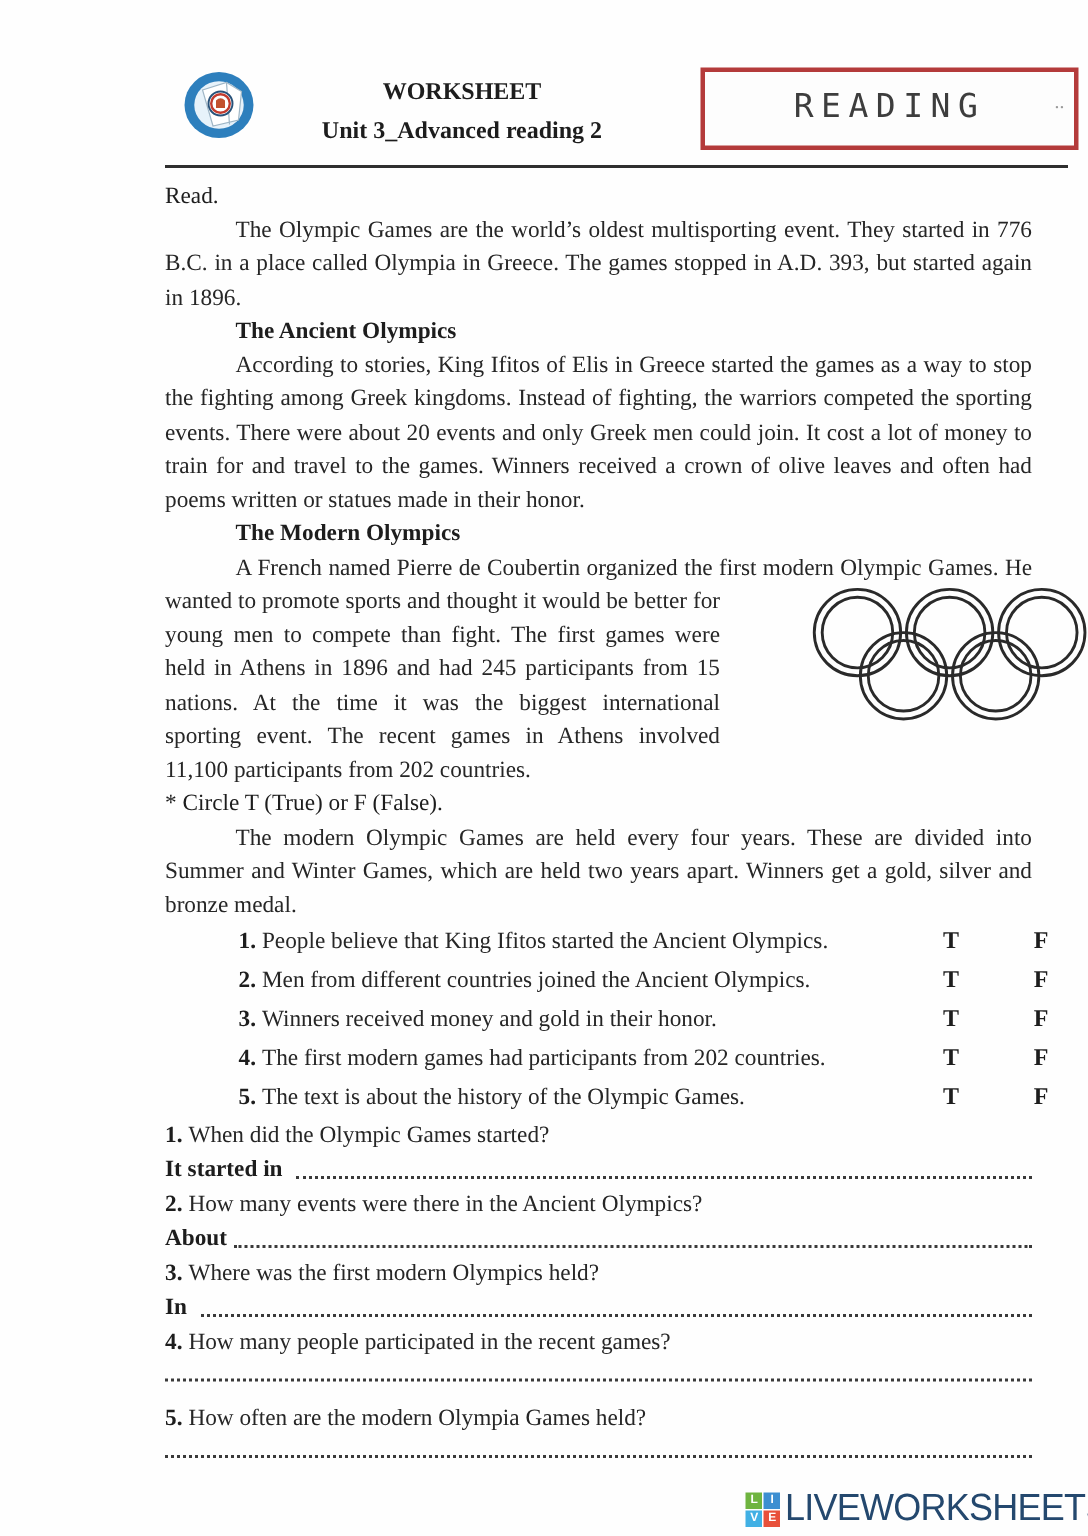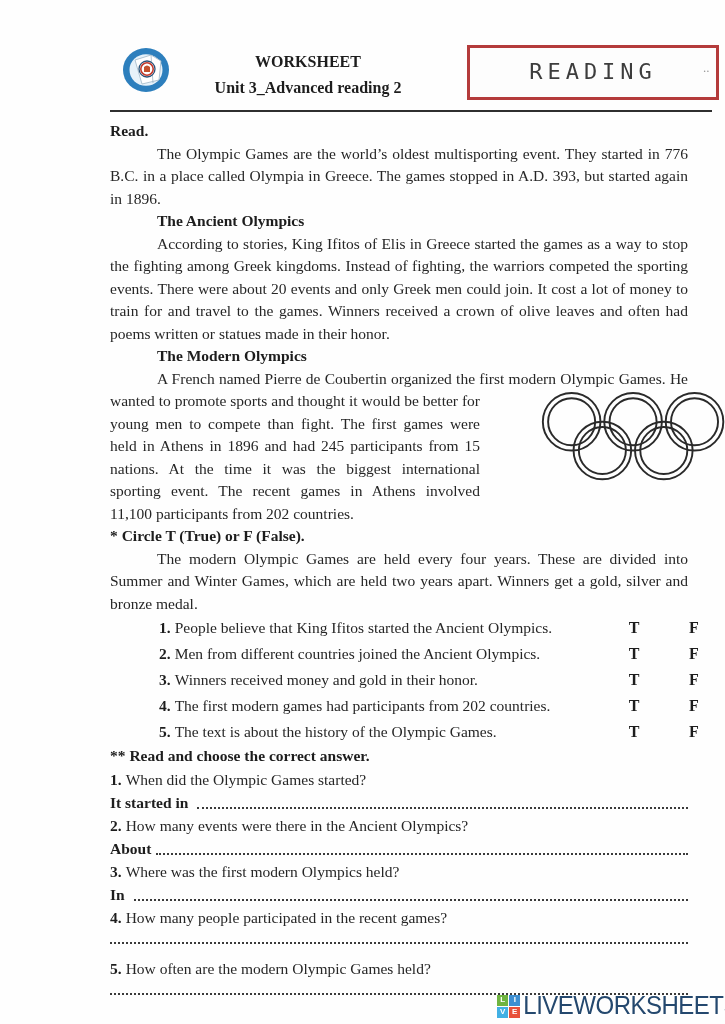--- a/index.html
+++ b/index.html
@@ -23,21 +23,21 @@
     font-family:"DejaVu Sans Mono","Liberation Mono",monospace;
     font-size:22px; letter-spacing:5px; color:#3d3d3d;
   }
   .stray-marks { position:absolute; left:681px; top:12px; color:#9a9a9a; font-size:13px; }
   .header-rule { height:2px; background:#2f2f2f; margin:5px 35px 0 88px; }
   
   .main { padding:8px 59px 0 88px; }
   .para { margin:0; text-align:justify; }
   .indent { text-indent:47px; }
   .section-heading { margin:0; font-weight:bold; color:#1d1d1d; text-indent:47px;font-family:Liberation Serif, serif; }
-  .label-line { margin:0; font-weight:bold; color:#1d1d1d; }
+  .label-line { margin:0; font-weight:normal; color:#1d1d1d; }
   
   .rings-spacer { float:right; width:0; height:23px; }
   .rings-float { float:right; clear:right; width:200px; height:96px; margin-left:8px; }
   
   .tf-row { position:relative; line-height:26px; padding-left:5px; padding-right:120px;margin-left:44px; }
   .tf-num { font-weight:bold; color:#1d1d1d; margin-right:4px; }
   .tf-t, .tf-f {
     position:absolute; top:0; width:24px; text-align:center;
     font-weight:bold; font-size:16px; color:#1d1d1d; cursor:pointer;
   }
@@ -139,21 +139,20 @@
       <span class="tf-num">4.</span><span>The first modern games had participants from 202 countries.</span>
       <span class="tf-t">T</span>
       <span class="tf-f">F</span>
     </div>
     <div class="tf-row">
       <span class="tf-num">5.</span><span>The text is about the history of the Olympic Games.</span>
       <span class="tf-t">T</span>
       <span class="tf-f">F</span>
     </div>
 
-    <p class="para label-line">** Read and choose the correct answer.</p>
 
     <p class="q-row">
       <span class="q-num">1.</span><span>When did the Olympic Games started?</span>
     </p>
     <div class="answer-row">
       <span class="answer-prefix">It started in </span>
       <span class="leader"></span>
     </div>
 
     <p class="q-row">
@@ -174,21 +173,21 @@
 
     <p class="q-row">
       <span class="q-num">4.</span><span>How many people participated in the recent games?</span>
     </p>
     <div class="answer-row answer-gap">
       <span class="answer-prefix"></span>
       <span class="leader" style="margin-left:0"></span>
     </div>
 
     <p class="q-row" style="margin-top:8px">
-      <span class="q-num">5.</span><span>How often are the modern Olympic Games held?</span>
+      <span class="q-num">5.</span><span>How often are the modern Olympia Games held?</span>
     </p>
     <div class="answer-row answer-gap">
       <span class="answer-prefix"></span>
       <span class="leader" style="margin-left:0"></span>
     </div>
 
   </div>
 
   <div class="footer">
     <span class="fw-squares">

